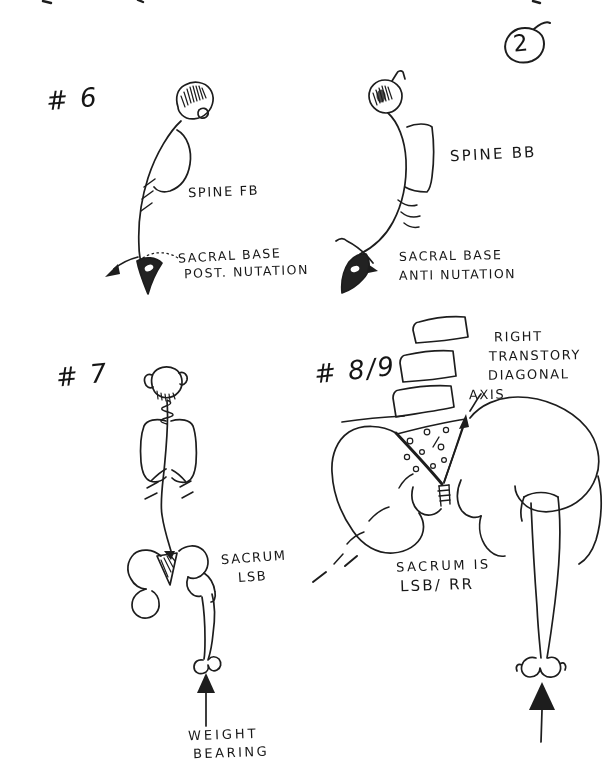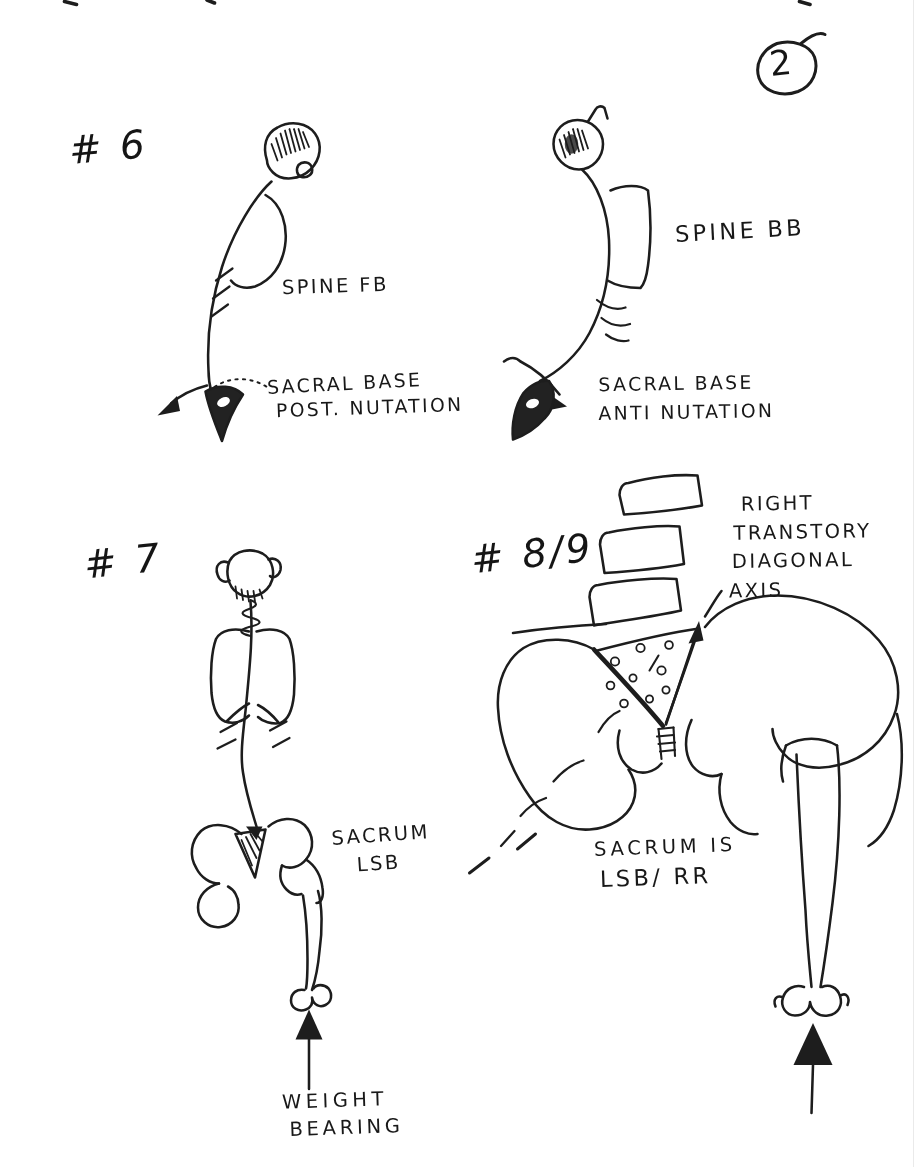--- a/index.html
+++ b/index.html
@@ -224,17 +224,17 @@
   <div class="hash" style="left:56px; top:360px; transform:rotate(-6deg);"># 7</div>
   <div class="lbl" style="left:221px; top:551px; transform:rotate(-4deg);">SACRUM</div>
   <div class="lbl" style="left:238px; top:570px; transform:rotate(-4deg);">LSB</div>
   <div class="lbl" style="left:188px; top:728px; letter-spacing:3px; transform:rotate(-2deg);">WEIGHT</div>
   <div class="lbl" style="left:193px; top:746px; letter-spacing:2.5px; transform:rotate(-2deg);">BEARING</div>
 
   <div class="hash" style="left:314px; top:355px; transform:rotate(-6deg);"># 8/9</div>
   <div class="lbl" style="left:494px; top:330px; transform:rotate(-1deg);">RIGHT</div>
   <div class="lbl" style="left:489px; top:349px; transform:rotate(-1deg);">TRANSTORY</div>
   <div class="lbl" style="left:488px; top:368px; transform:rotate(-1deg);">DIAGONAL</div>
-  <div class="lbl" style="left:486px; top:388px; transform:rotate(-1deg);">AXIS</div>
+  <div class="lbl" style="left:469px; top:388px; transform:rotate(-1deg);">AXIS</div>
   <div class="lbl" style="left:396px; top:559px; letter-spacing:2.5px; transform:rotate(-2deg);">SACRUM IS</div>
   <div class="lbl big" style="left:400px; top:577px; transform:rotate(-2deg);">LSB/ RR</div>
 
 </div>
 
 </body></html>

